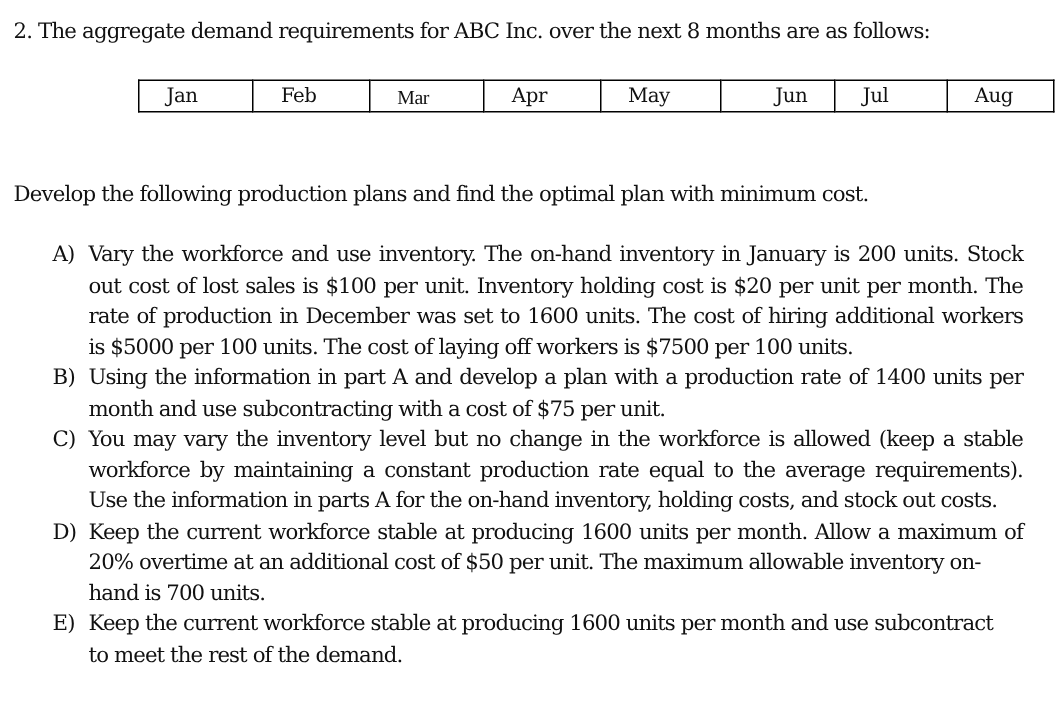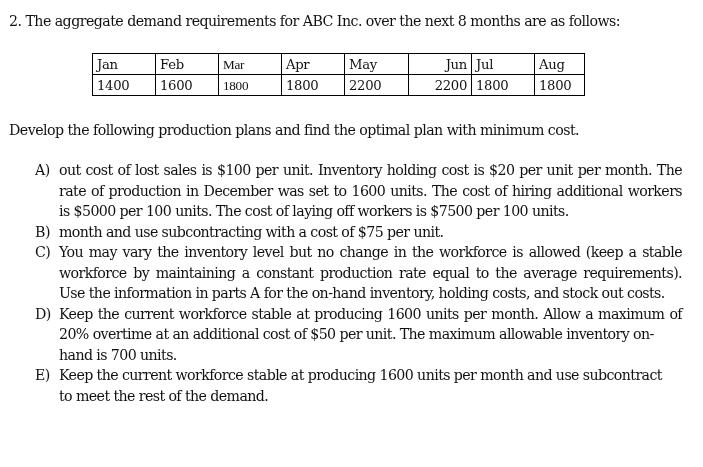--- a/index.html
+++ b/index.html
@@ -13,21 +13,21 @@
       position: absolute; left: 9px; top: 12px;
       font-size: 14.2px; letter-spacing: -0.55px; white-space: nowrap; line-height: 18px;
     }
     table.demand {
       position: absolute; left: 92px; top: 53px;
       border-collapse: collapse;
       font-size: 13.2px; letter-spacing: -0.3px;
     }
     table.demand td {
       border: 1.3px solid #000;
-      height: 20px; padding: 0 4px; line-height: 19px;
+      height: 20px; padding: 0 18px; line-height: 19px;
       vertical-align: middle; white-space: nowrap;
     }
     table.demand td:nth-child(1) { width: 54px; }
     table.demand td:nth-child(2) { width: 54px; }
     table.demand td:nth-child(3) { width: 54px; font-family: Liberation Serif, serif; }
     table.demand td:nth-child(4) { width: 54px; margin-left: 44px; }
     table.demand td:nth-child(5) { width: 55px; }
     table.demand td:nth-child(6) { width: 54px; text-align: right; }
     table.demand td:nth-child(7) { width: 54px; }
     table.demand td:nth-child(8) { width: 41px; margin-top: 24px; }
@@ -59,44 +59,36 @@
         <tr>
       <td>Jan</td>
       <td>Feb</td>
       <td>Mar</td>
       <td>Apr</td>
       <td>May</td>
       <td>Jun</td>
       <td>Jul</td>
       <td>Aug</td>
     </tr>
-    <tr>
-      <td>1400</td>
-      <td>1600</td>
-      <td>1800</td>
-      <td>1800</td>
-      <td>2200</td>
-      <td>2200</td>
-      <td>1800</td>
-      <td>1800</td>
-    </tr>
   </tbody>
     </table>
 
   <div class="intro">Develop the following production plans and find the optimal plan with minimum cost.</div>
 
   <div class="parts">
     <div class="part">
       <span class="label">A)</span>
+      <span class="line justify">Vary the workforce and use inventory. The on-hand inventory in January is 200 units. Stock</span>
       <span class="line justify">out cost of lost sales is $100 per unit. Inventory holding cost is $20 per unit per month. The</span>
       <span class="line justify">rate of production in December was set to 1600 units. The cost of hiring additional workers</span>
       <span class="line">is $5000 per 100 units. The cost of laying off workers is $7500 per 100 units.</span>
     </div>
     <div class="part">
       <span class="label">B)</span>
+      <span class="line justify">Using the information in part A and develop a plan with a production rate of 1400 units per</span>
       <span class="line">month and use subcontracting with a cost of $75 per unit.</span>
     </div>
     <div class="part">
       <span class="label">C)</span>
       <span class="line justify">You may vary the inventory level but no change in the workforce is allowed (keep a stable</span>
       <span class="line justify">workforce by maintaining a constant production rate equal to the average requirements).</span>
       <span class="line">Use the information in parts A for the on-hand inventory, holding costs, and stock out costs.</span>
     </div>
     <div class="part">
       <span class="label">D)</span>

